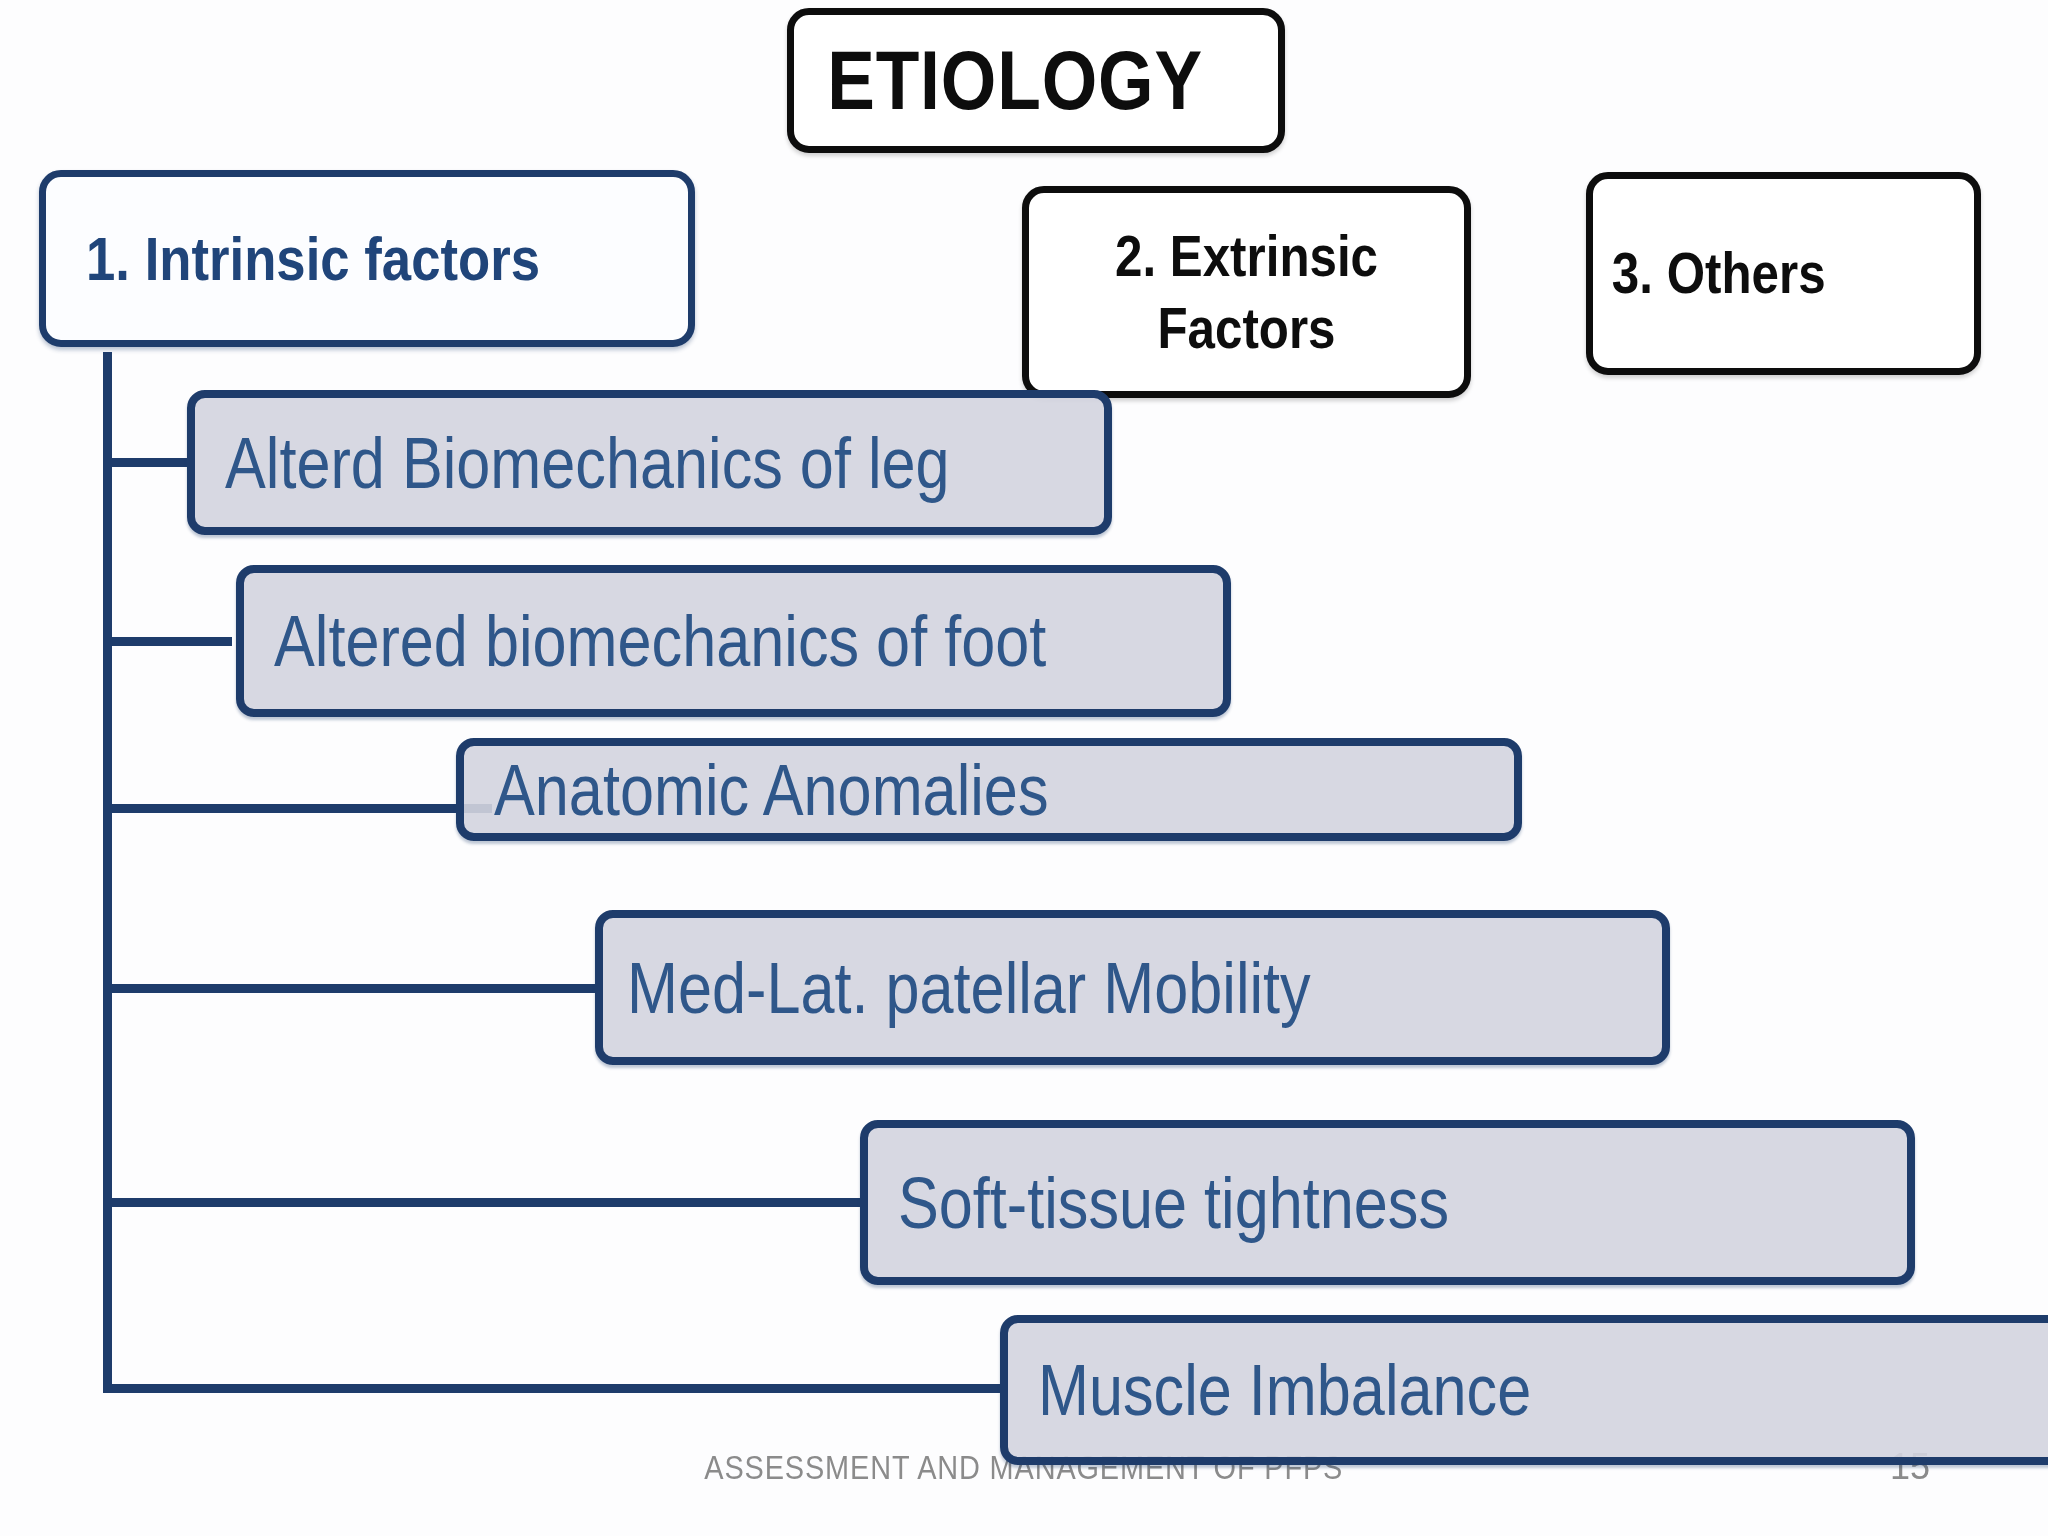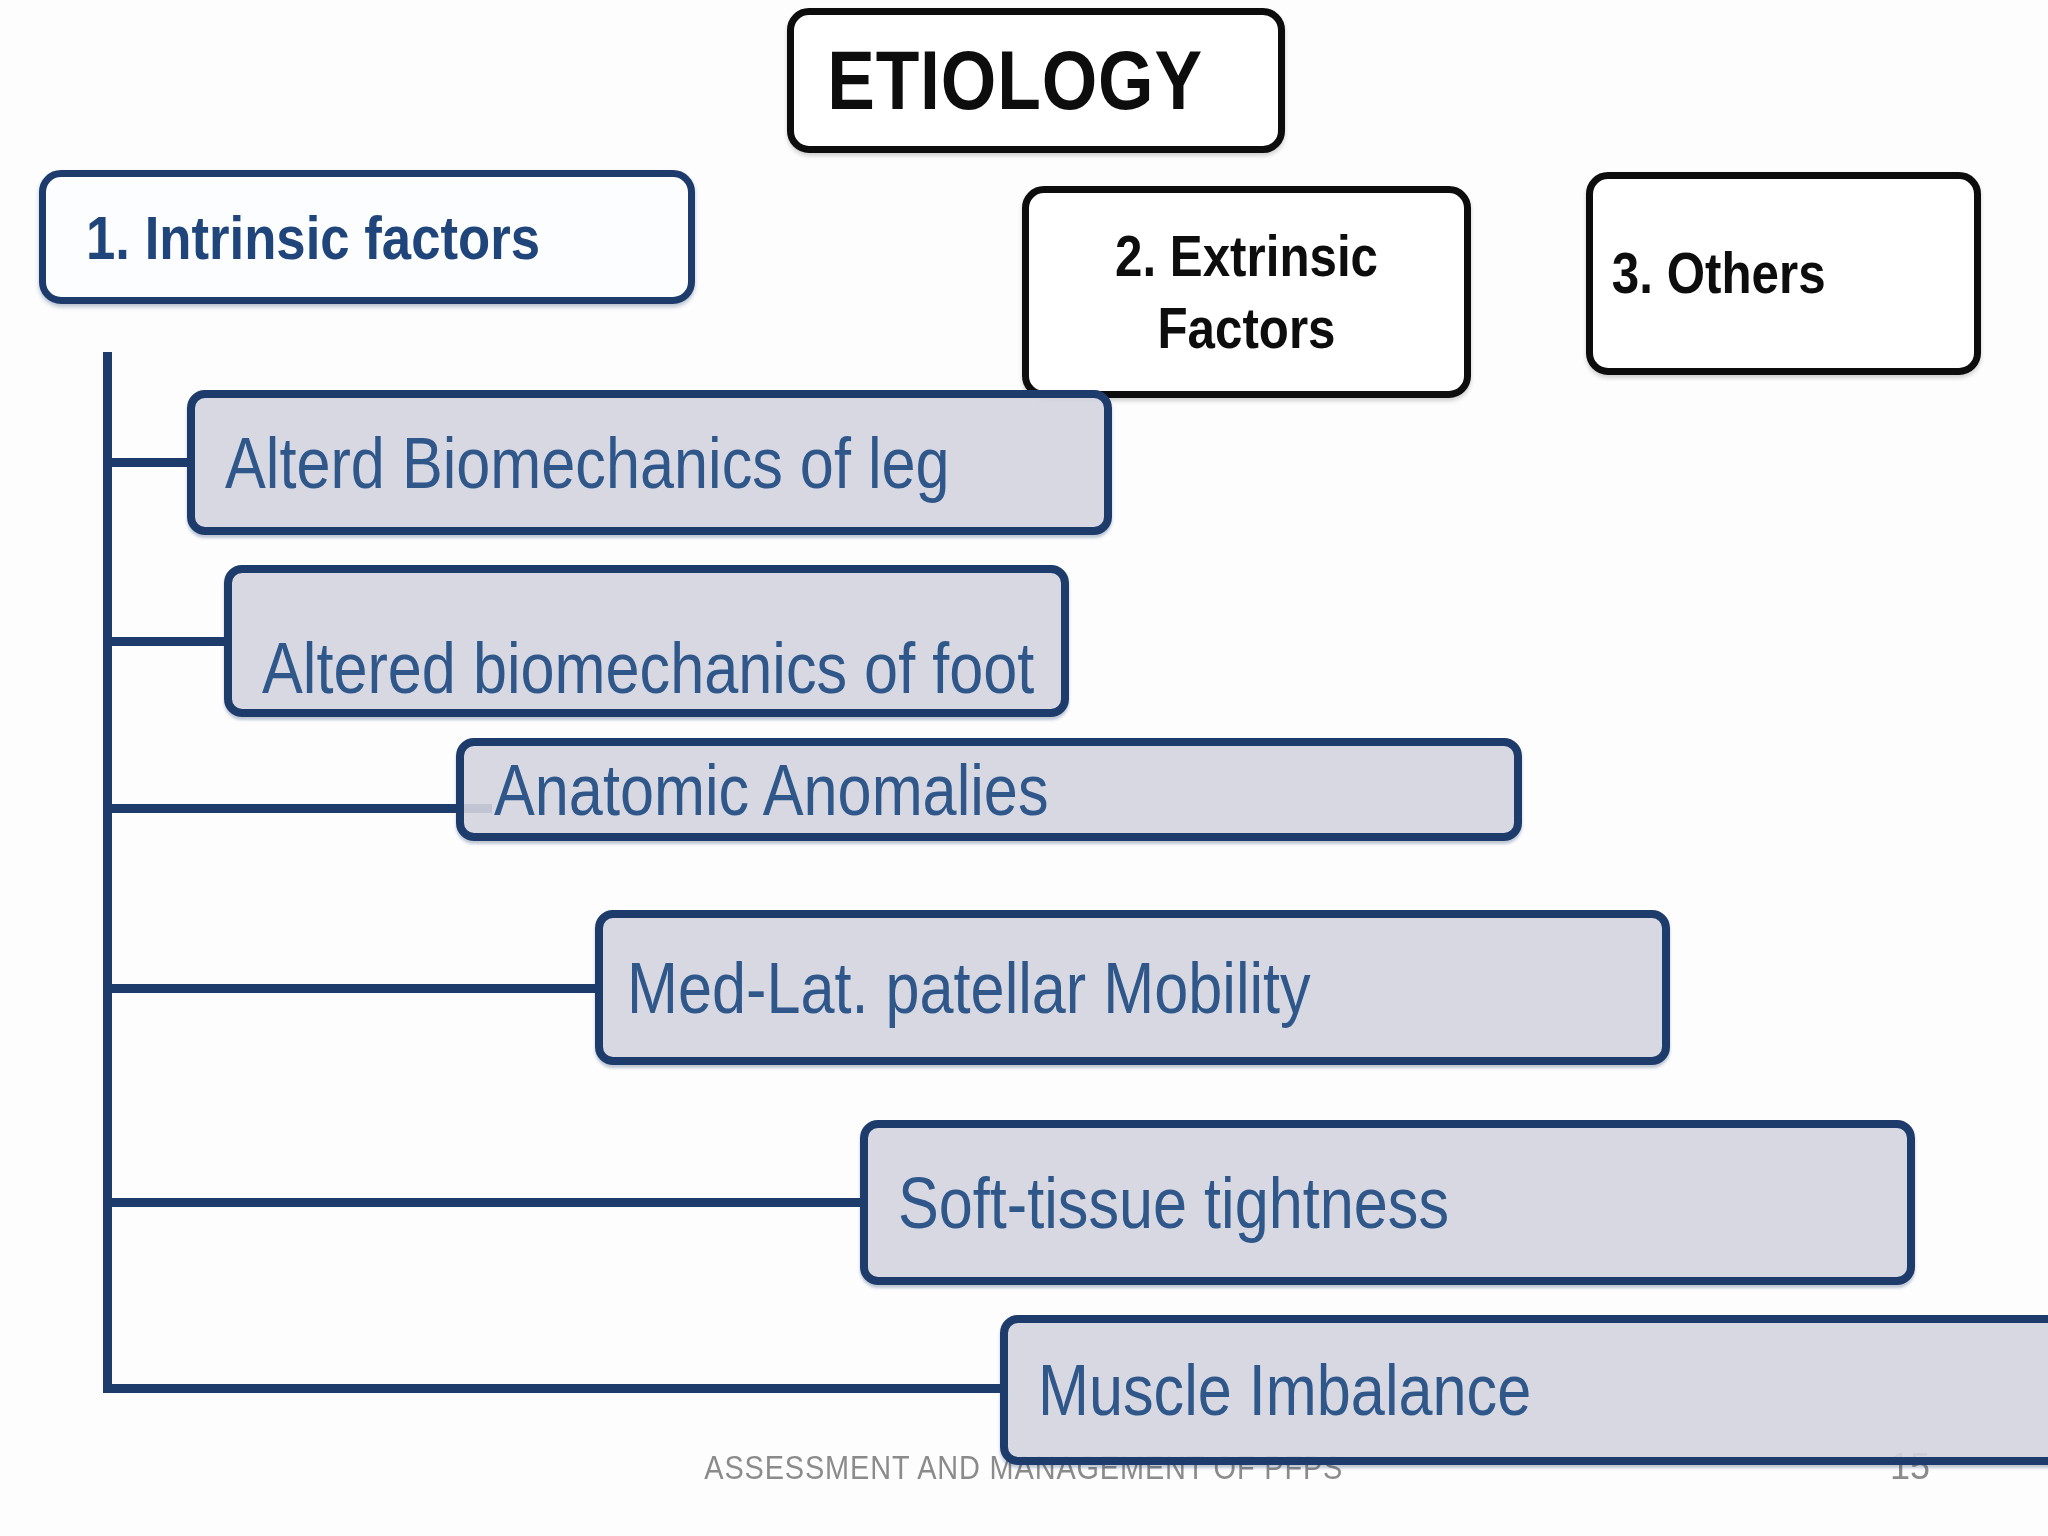--- a/index.html
+++ b/index.html
@@ -29,21 +29,21 @@
   .cond{display:inline-block;transform:scaleX(0.85);transform-origin:center center;white-space:pre-line;}
   .title-box{
     left:787px;top:8px;width:498px;height:145px;
     border:7px solid var(--black);
     box-shadow:0 3px 4px rgba(0,0,0,0.18);
   }
   .title-box .cond{font-size:84px;font-weight:bold;color:var(--black);letter-spacing:1px;}
   .cat{border:7px solid var(--black);box-shadow:0 3px 4px rgba(0,0,0,0.18);text-align:center;}
   .cat .cond{font-size:58px;font-weight:bold;color:var(--black);line-height:1.25;}
   .cat-navy{
-    left:39px;top:170px;width:656px;height:134px;
+    left:39px;top:170px;width:656px;height:177px;
     border:7px solid var(--navy);
     background:#fcfdff;
     box-shadow:0 3px 4px rgba(30,60,107,0.3);
   }
   .cat-navy .cond{font-size:62px;font-weight:bold;color:#20457a;}
   .cat-extrinsic{left:1022px;top:168px;width:449px;height:212px;margin-top:18px;}
   .cat-others{left:1586px;top:172px;width:395px;height:203px;}
   .item{
     border:8px solid var(--navy);
     background:var(--item-fill);
@@ -51,21 +51,21 @@
     justify-content:flex-start;
     padding-left:30px;
     box-shadow:0 3px 3px rgba(30,60,107,0.28);
   }
   .item .cond{
     font-size:72px;color:var(--item-text);
     transform-origin:left center;
     white-space:nowrap;
   }
   .item1{left:187px;top:390px;width:925px;height:145px;}
-  .item2{left:224px;top:565px;width:845px;height:152px;align-items:flex-end;}
+  .item2{left:236px;top:565px;width:995px;height:152px;}
   .item3{left:456px;top:738px;width:1066px;height:103px;}
   .item4{left:595px;top:910px;width:1075px;height:155px;padding-left:24px;}
   .item5{left:860px;top:1120px;width:1055px;height:165px;}
   .item6{left:1000px;top:1315px;width:1160px;height:150px;}
   .vline,.hline{position:absolute;background:var(--navy);z-index:1;}
   .vline{left:103px;top:352px;width:9px;height:1041px;}
   .hline{height:9px;}
   .b1{left:103px;top:458px;width:92px;}
   .b2{left:103px;top:637px;width:129px;}
   .b3{left:103px;top:804px;width:389px;}

